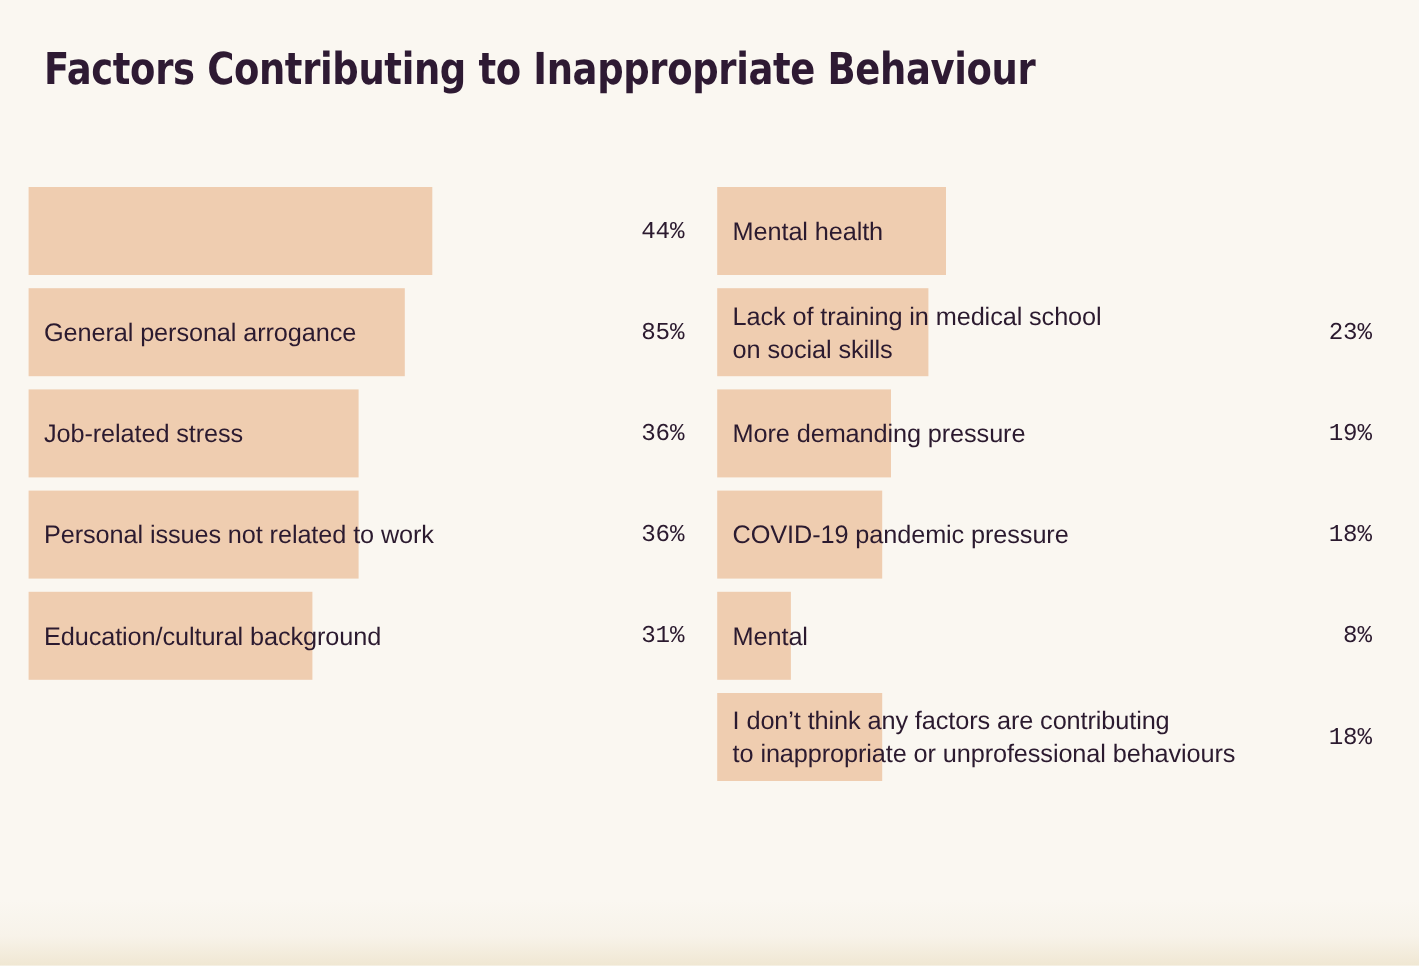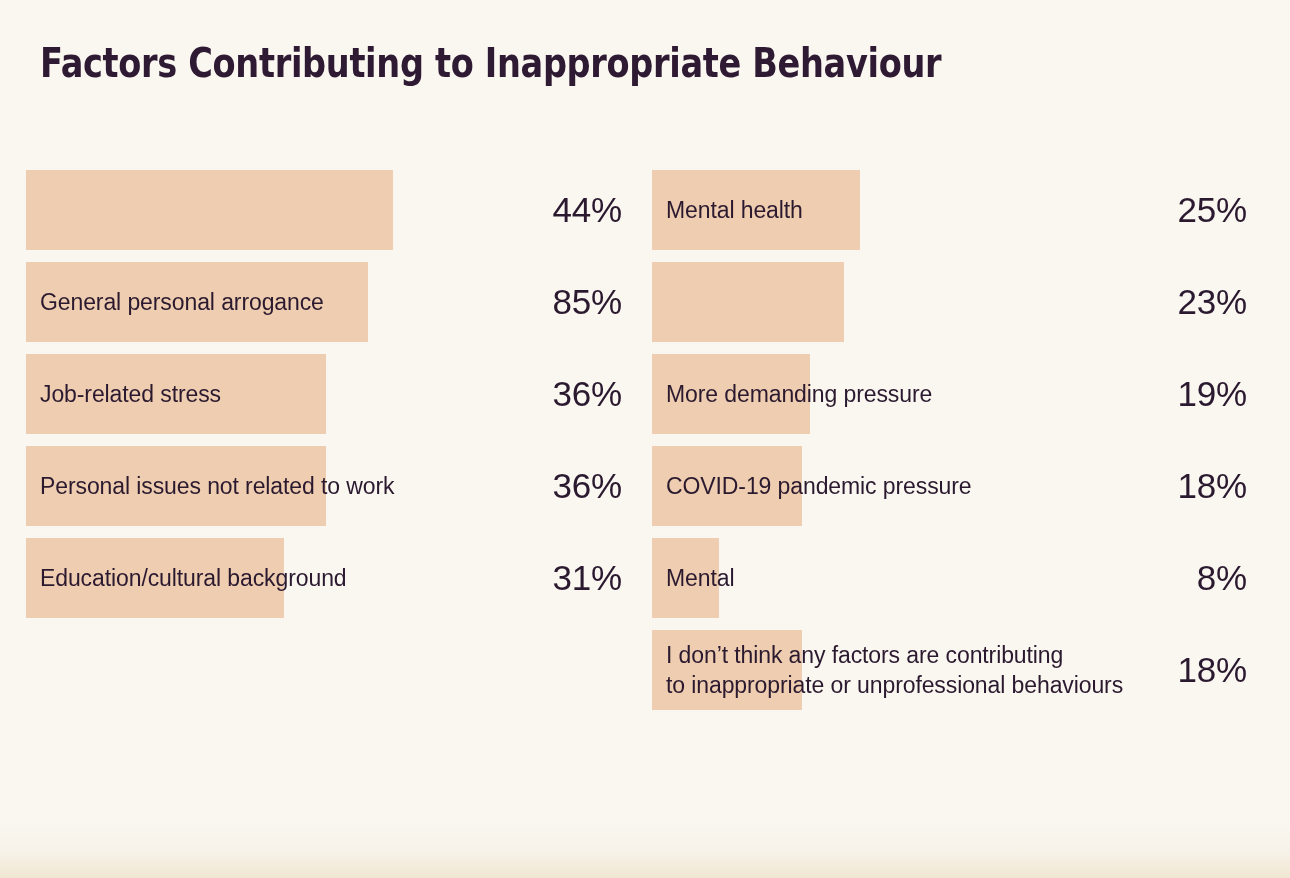--- a/index.html
+++ b/index.html
@@ -83,22 +83,22 @@
   }
   .bar-value {
     position: absolute;
     top: 0;
     height: 80px;
     right: 0;
     width: 110px;
     display: flex;
     align-items: center;
     justify-content: flex-end;
-    font-family: Liberation Sans, sans-serif;
-    font-size: 35px;
+    font-family: Liberation Mono, monospace;
+    font-size: 22px;
     color: #2b1a2f;
     letter-spacing: -0.2px;
   }
   #column-left .bar-value { right: 0px; }
   #column-right .bar-value { right: 0px; }
 </style>
 </head>
 <body>
 
 <div id="page">
@@ -129,24 +129,25 @@
         <div class="bar-row">
           <div class="bar-fill" style="width: 258.23px;"></div>
           <div class="bar-label">Education/cultural background</div>
           <div class="bar-value">31%</div>
         </div>
       </div>
     <div class="column" id="column-right">
         <div class="bar-row">
           <div class="bar-fill" style="width: 208.25px;"></div>
           <div class="bar-label">Mental health</div>
-          <div class="bar-value">25%</div>
         </div>
         <div class="bar-row">
           <div class="bar-fill" style="width: 191.59px;"></div>
+          <div class="bar-label">Lack of training in medical school
+on social skills</div>
           <div class="bar-value">23%</div>
         </div>
         <div class="bar-row">
           <div class="bar-fill" style="width: 158.27px;"></div>
           <div class="bar-label">More demanding pressure</div>
           <div class="bar-value">19%</div>
         </div>
         <div class="bar-row">
           <div class="bar-fill" style="width: 149.94px;"></div>
           <div class="bar-label">COVID-19 pandemic pressure</div>

